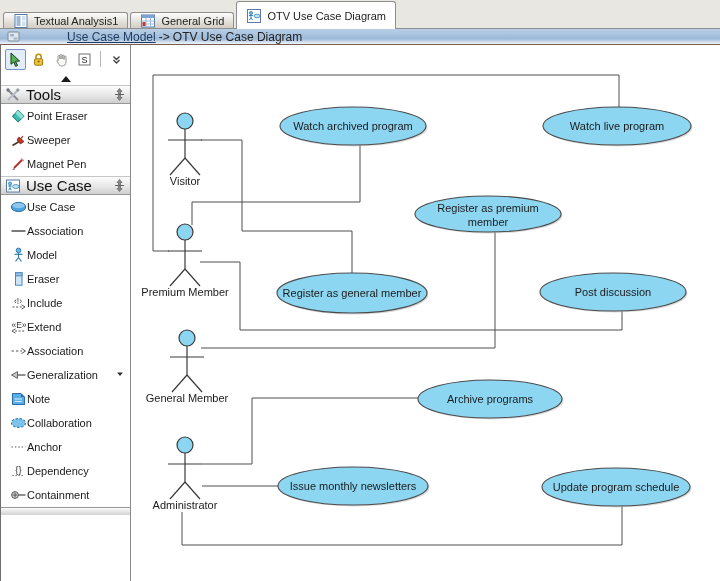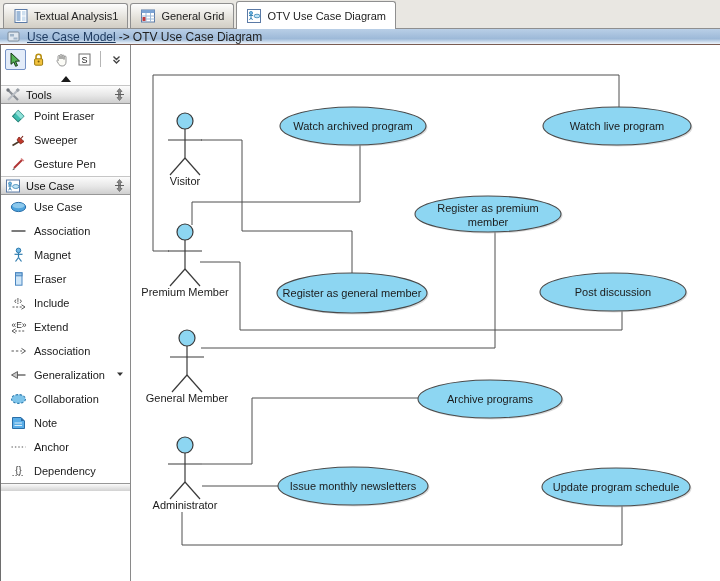--- a/index.html
+++ b/index.html
@@ -2,51 +2,51 @@
 <html><head>
 <meta charset="utf-8">
 <style>
   * { margin:0; padding:0; box-sizing:border-box; }
   html,body { width:720px; height:581px; overflow:hidden; }
   body { font-family:"Liberation Sans", sans-serif; font-size:11px; color:#1b1b1b; background:#fff; position:relative; }
 
   
   .tabbar { position:absolute; left:0; top:0; width:720px; height:29px;
             background:#e9e7e2; border-bottom:1px solid #8f8f8f; display:flex; align-items:flex-end; padding-left:3px; }
-  .tab { display:inline-flex; align-items:center; gap:5px; padding:0 9px; height:25px; margin-right:2px;
+  .tab { display:inline-flex; align-items:center; gap:5px; padding:0 9px; height:16px; margin-right:2px;
          border:1px solid #8f8f8f; border-bottom:none; border-radius:3px 3px 0 0;
          background:linear-gradient(#fdfdfd,#dedbd3 70%,#d2cec5); cursor:default; white-space:nowrap; }
   .tab.selected { height:28px; background:#fff; position:relative; z-index:2; margin-bottom:-1px; }
   .tab .ticon { width:16px; height:16px; display:inline-block; }
   .tab .tlabel { font-size:11px; color:#222; }
 
   
   .breadcrumb { position:absolute; left:0; top:29px; width:720px; height:16px;
     background:linear-gradient(#b9cfe7,#9db9d8 65%,#dde8f4 92%,#eef4fa);
     border-bottom:1px solid #7a5c52; display:flex; align-items:center; padding-left:7px; gap:7px; }
   .breadcrumb .bicon { width:13px; height:13px; display:inline-block; }
-  .bc-link { font-size:12px; color:#1e3a5f; text-decoration:underline; cursor:pointer; }
+  .bc-link { font-size:12px; color:#1e3a5f; text-decoration:underline; cursor:pointer;margin-left:40px; }
   .bc-rest { font-size:12px; color:#222; }
 
   
   .palette { position:absolute; left:0; top:45px; width:131px; height:536px; background:#fff;
              border-left:1px solid #6e6e6e; border-right:1px solid #8a8a8a; overflow:hidden; }
   .pal-toolbar { height:27px; display:flex; align-items:center; padding:3px 2px 2px 4px; gap:2px; }
   .tbtn { width:21px; height:21px; display:flex; align-items:center; justify-content:center;
           border:1px solid transparent; border-radius:2px; cursor:pointer; }
   .tbtn.selected { border:1px solid #7592c6; background:#e3ecf9; }
   .tbtn svg { display:block; }
   .tsep { width:1px; height:16px; background:#b5b5b5; margin:0 3px; }
   .scrollup { height:13px; display:flex; align-items:center; justify-content:center; }
   .section-header { height:19px; display:flex; align-items:center; gap:5px; padding:0 5px 0 4px;
       background:linear-gradient(#fcfcfc,#e7e7e7 55%,#cfcfcf); border-top:1px solid #c6c6c6; border-bottom:1px solid #979797; cursor:pointer; }
   .section-header .hicon { width:16px; height:16px; }
-  .section-header .htitle { font-size:11px; color:#111; flex:1 1 auto; }
+  .section-header .htitle { font-size:15px; color:#111; flex:1 1 auto; }
   .section-header .pin { width:11px; height:13px; cursor:grab; }
-  .pal-item { height:24px; display:flex; align-items:center; gap:7px; padding:0 4px 0 9px; cursor:pointer; background:#fff; }
+  .pal-item { height:24px; display:flex; align-items:center; padding:0 4px 0 9px; cursor:pointer; background:#fff; }
   .pal-item .iicon { width:17px; height:16px; flex:0 0 auto; }
   .pal-item .ilabel { font-size:11px; color:#1a1a1a; white-space:nowrap; }
   .pal-item .caret { margin-left:auto; font-size:9px; color:#333; padding-right:2px; }
   .cutoff-header { height:8px; background:linear-gradient(#fbfbfb,#d2d2d2); border-top:1px solid #979797; }
 
   
   .canvas { position:absolute; left:132px; top:45px; width:588px; height:536px; background:#fff; }
   .canvas svg { display:block; }
 </style>
 </head>
@@ -176,21 +176,21 @@
             <line x1="13" y1="4" x2="11" y2="6.5" stroke="#7c241a" stroke-width="1.2"></line>
           </svg></span>
         <span class="ilabel">Sweeper</span>
       </div>
       <div class="pal-item">
         <span class="iicon"><svg width="16" height="16">
             <line x1="4" y1="12" x2="12.5" y2="3.5" stroke="#b03434" stroke-width="2"></line>
             <path d="M4,12 L2.2,14.2 L4.8,13.2 Z" fill="#333"></path>
             <line x1="11" y1="2.5" x2="13.8" y2="5" stroke="#d98b8b" stroke-width="1.6"></line>
           </svg></span>
-        <span class="ilabel">Gesture Pen</span>
+        <span class="ilabel">Magnet Pen</span>
       </div>
       <div class="section-header">
         <span class="hicon"><svg width="16" height="16">
             <rect x="1.5" y="2" width="13" height="12" fill="#fff" stroke="#5b7aa6"></rect>
             <circle cx="5" cy="5.5" r="1.5" fill="#6fb6e4" stroke="#3b85b5" stroke-width="0.8"></circle>
             <line x1="5" y1="7" x2="5" y2="10" stroke="#3b85b5"></line>
             <line x1="3.2" y1="8" x2="6.8" y2="8" stroke="#3b85b5"></line>
             <line x1="5" y1="10" x2="3.6" y2="12.3" stroke="#3b85b5"></line>
             <line x1="5" y1="10" x2="6.4" y2="12.3" stroke="#3b85b5"></line>
             <ellipse cx="10.8" cy="8.5" rx="3.2" ry="2" fill="#bfe3f5" stroke="#3b85b5" stroke-width="0.8"></ellipse>
@@ -215,21 +215,21 @@
         <span class="ilabel">Association</span>
       </div>
       <div class="pal-item">
         <span class="iicon"><svg width="17" height="16">
             <circle cx="8.5" cy="3.4" r="2.3" fill="#6fb6e4" stroke="#2f7cae"></circle>
             <line x1="8.5" y1="5.7" x2="8.5" y2="10.5" stroke="#2f7cae" stroke-width="1.2"></line>
             <line x1="4.5" y1="7.3" x2="12.5" y2="7.3" stroke="#2f7cae" stroke-width="1.2"></line>
             <line x1="8.5" y1="10.5" x2="5.5" y2="14.5" stroke="#2f7cae" stroke-width="1.2"></line>
             <line x1="8.5" y1="10.5" x2="11.5" y2="14.5" stroke="#2f7cae" stroke-width="1.2"></line>
           </svg></span>
-        <span class="ilabel">Magnet</span>
+        <span class="ilabel">Model</span>
       </div>
       <div class="pal-item">
         <span class="iicon"><svg width="17" height="16">
             <rect x="5.5" y="1.8" width="6.5" height="12.4" fill="#cfe6f8" stroke="#4a86c0"></rect>
             <rect x="5.5" y="1.8" width="6.5" height="3" fill="#9cc6e8" stroke="#4a86c0"></rect>
           </svg></span>
         <span class="ilabel">Eraser</span>
       </div>
       <div class="pal-item">
         <span class="iicon"><svg width="17" height="16">
@@ -256,48 +256,57 @@
       </div>
       <div class="pal-item">
         <span class="iicon"><svg width="17" height="16">
             <line x1="7" y1="8" x2="15.5" y2="8" stroke="#555" stroke-width="1.3"></line>
             <path d="M1.5,8 L7.5,4.6 V11.4 Z" fill="#c9c9c9" stroke="#555" stroke-width="0.9"></path>
           </svg></span>
         <span class="ilabel">Generalization</span>
         <span class="caret"><svg width="8" height="8">
             <path d="M1,2.5 L4,6 L7,2.5 Z" fill="#333"></path>
           </svg></span>
-      </div>
-      <div class="pal-item">
-        <span class="iicon"><svg width="17" height="16">
-            <ellipse cx="8.5" cy="8" rx="7" ry="4.4" fill="#7ec4ea" stroke="#2f7cae" stroke-width="1.1" stroke-dasharray="2.4,1.6"></ellipse>
-          </svg></span>
-        <span class="ilabel">Collaboration</span>
       </div>
       <div class="pal-item">
         <span class="iicon"><svg width="17" height="16">
             <path d="M2.5,2.5 h8.5 l3.5,3.5 v7.5 h-12 Z" fill="#5aaee8" stroke="#2a6ea8"></path>
             <path d="M11,2.5 l3.5,3.5 h-3.5 Z" fill="#2a6ea8"></path>
             <line x1="4.5" y1="8" x2="12" y2="8" stroke="#d8edfa"></line>
             <line x1="4.5" y1="10.5" x2="12" y2="10.5" stroke="#d8edfa"></line>
           </svg></span>
         <span class="ilabel">Note</span>
       </div>
       <div class="pal-item">
         <span class="iicon"><svg width="17" height="16">
+            <ellipse cx="8.5" cy="8" rx="7" ry="4.4" fill="#7ec4ea" stroke="#2f7cae" stroke-width="1.1" stroke-dasharray="2.4,1.6"></ellipse>
+          </svg></span>
+        <span class="ilabel">Collaboration</span>
+      </div>
+      <div class="pal-item">
+        <span class="iicon"><svg width="17" height="16">
             <line x1="1.5" y1="8" x2="15.5" y2="8" stroke="#555" stroke-width="1.2" stroke-dasharray="1.4,2"></line>
           </svg></span>
         <span class="ilabel">Anchor</span>
       </div>
       <div class="pal-item">
         <span class="iicon"><svg width="17" height="16">
             <text x="8.5" y="9.5" font-size="9.5" font-family="Liberation Sans, sans-serif" fill="#333" text-anchor="middle">{}</text>
             <line x1="2.5" y1="12.5" x2="14.5" y2="12.5" stroke="#555" stroke-width="1" stroke-dasharray="1.2,1.8"></line>
           </svg></span>
         <span class="ilabel">Dependency</span>
+      </div>
+      <div class="pal-item">
+        <span class="iicon"><svg width="17" height="16">
+            <circle cx="5" cy="8" r="3.4" fill="#d9d9d9" stroke="#555"></circle>
+            <line x1="2.6" y1="8" x2="7.4" y2="8" stroke="#555"></line>
+            <line x1="5" y1="5.6" x2="5" y2="10.4" stroke="#555"></line>
+            <line x1="8.4" y1="8" x2="15.5" y2="8" stroke="#555" stroke-width="1.3"></line>
+          </svg></span>
+        <span class="ilabel">Containment</span>
       </div>
     </div>
   <div class="cutoff-header"></div>
 </div>
 
 <div class="canvas" id="canvas">
     <svg width="588" height="536" viewBox="132 45 588 536">
       <g font-family="Liberation Sans, sans-serif" font-size="11">
         <polyline points="201,140 242,140 242,231 352,231 352,273" fill="none" stroke="#4f4f4f" stroke-width="1"></polyline>
         <polyline points="360,145 360,202 192,202 192,225" fill="none" stroke="#4f4f4f" stroke-width="1"></polyline>

